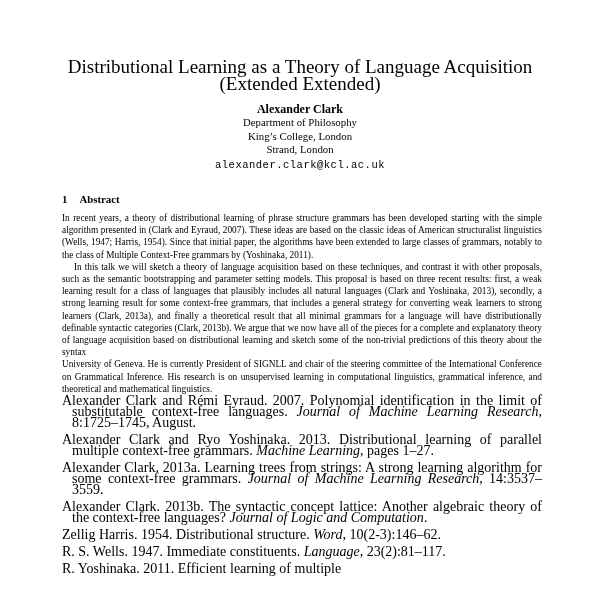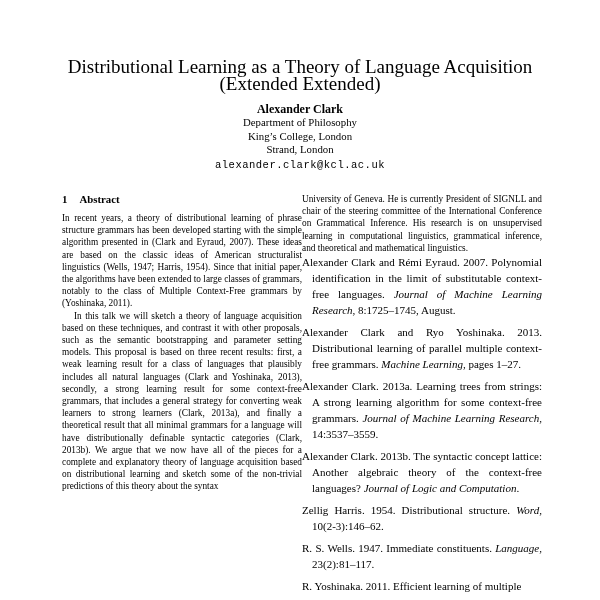--- a/index.html
+++ b/index.html
@@ -43,20 +43,21 @@
     font-family: "Liberation Mono", monospace;
     font-size: 10.5px;
     letter-spacing: 0.5px;
   }
   .columns {
     position: absolute;
     top: 193px;
     left: 62px;
     width: 480px;
     display: flex;
+    flex-direction: column;
   }
   .col {
     flex: 1 1 0;
     min-width: 0;
   }
   .section-heading {
     font-size: 10.8px;
     font-weight: bold;
     margin: 0 0 7px 0;
   }
@@ -72,22 +73,22 @@
   }
   .body-para.indented {
     text-indent: 12px;
   }
   .refs-heading {
     font-size: 10.8px;
     font-weight: bold;
     margin: 12px 0 8px 0;
   }
   .ref {
-    font-size: 11px;
-    line-height: 16px;
+    font-size: 14px;
+    line-height: 11px;
     text-align: justify;
     padding-left: 10px;
     text-indent: -10px;
     margin-bottom: 6px;
   }
 </style>
 </head>
 <body>
 
 <div class="page">

